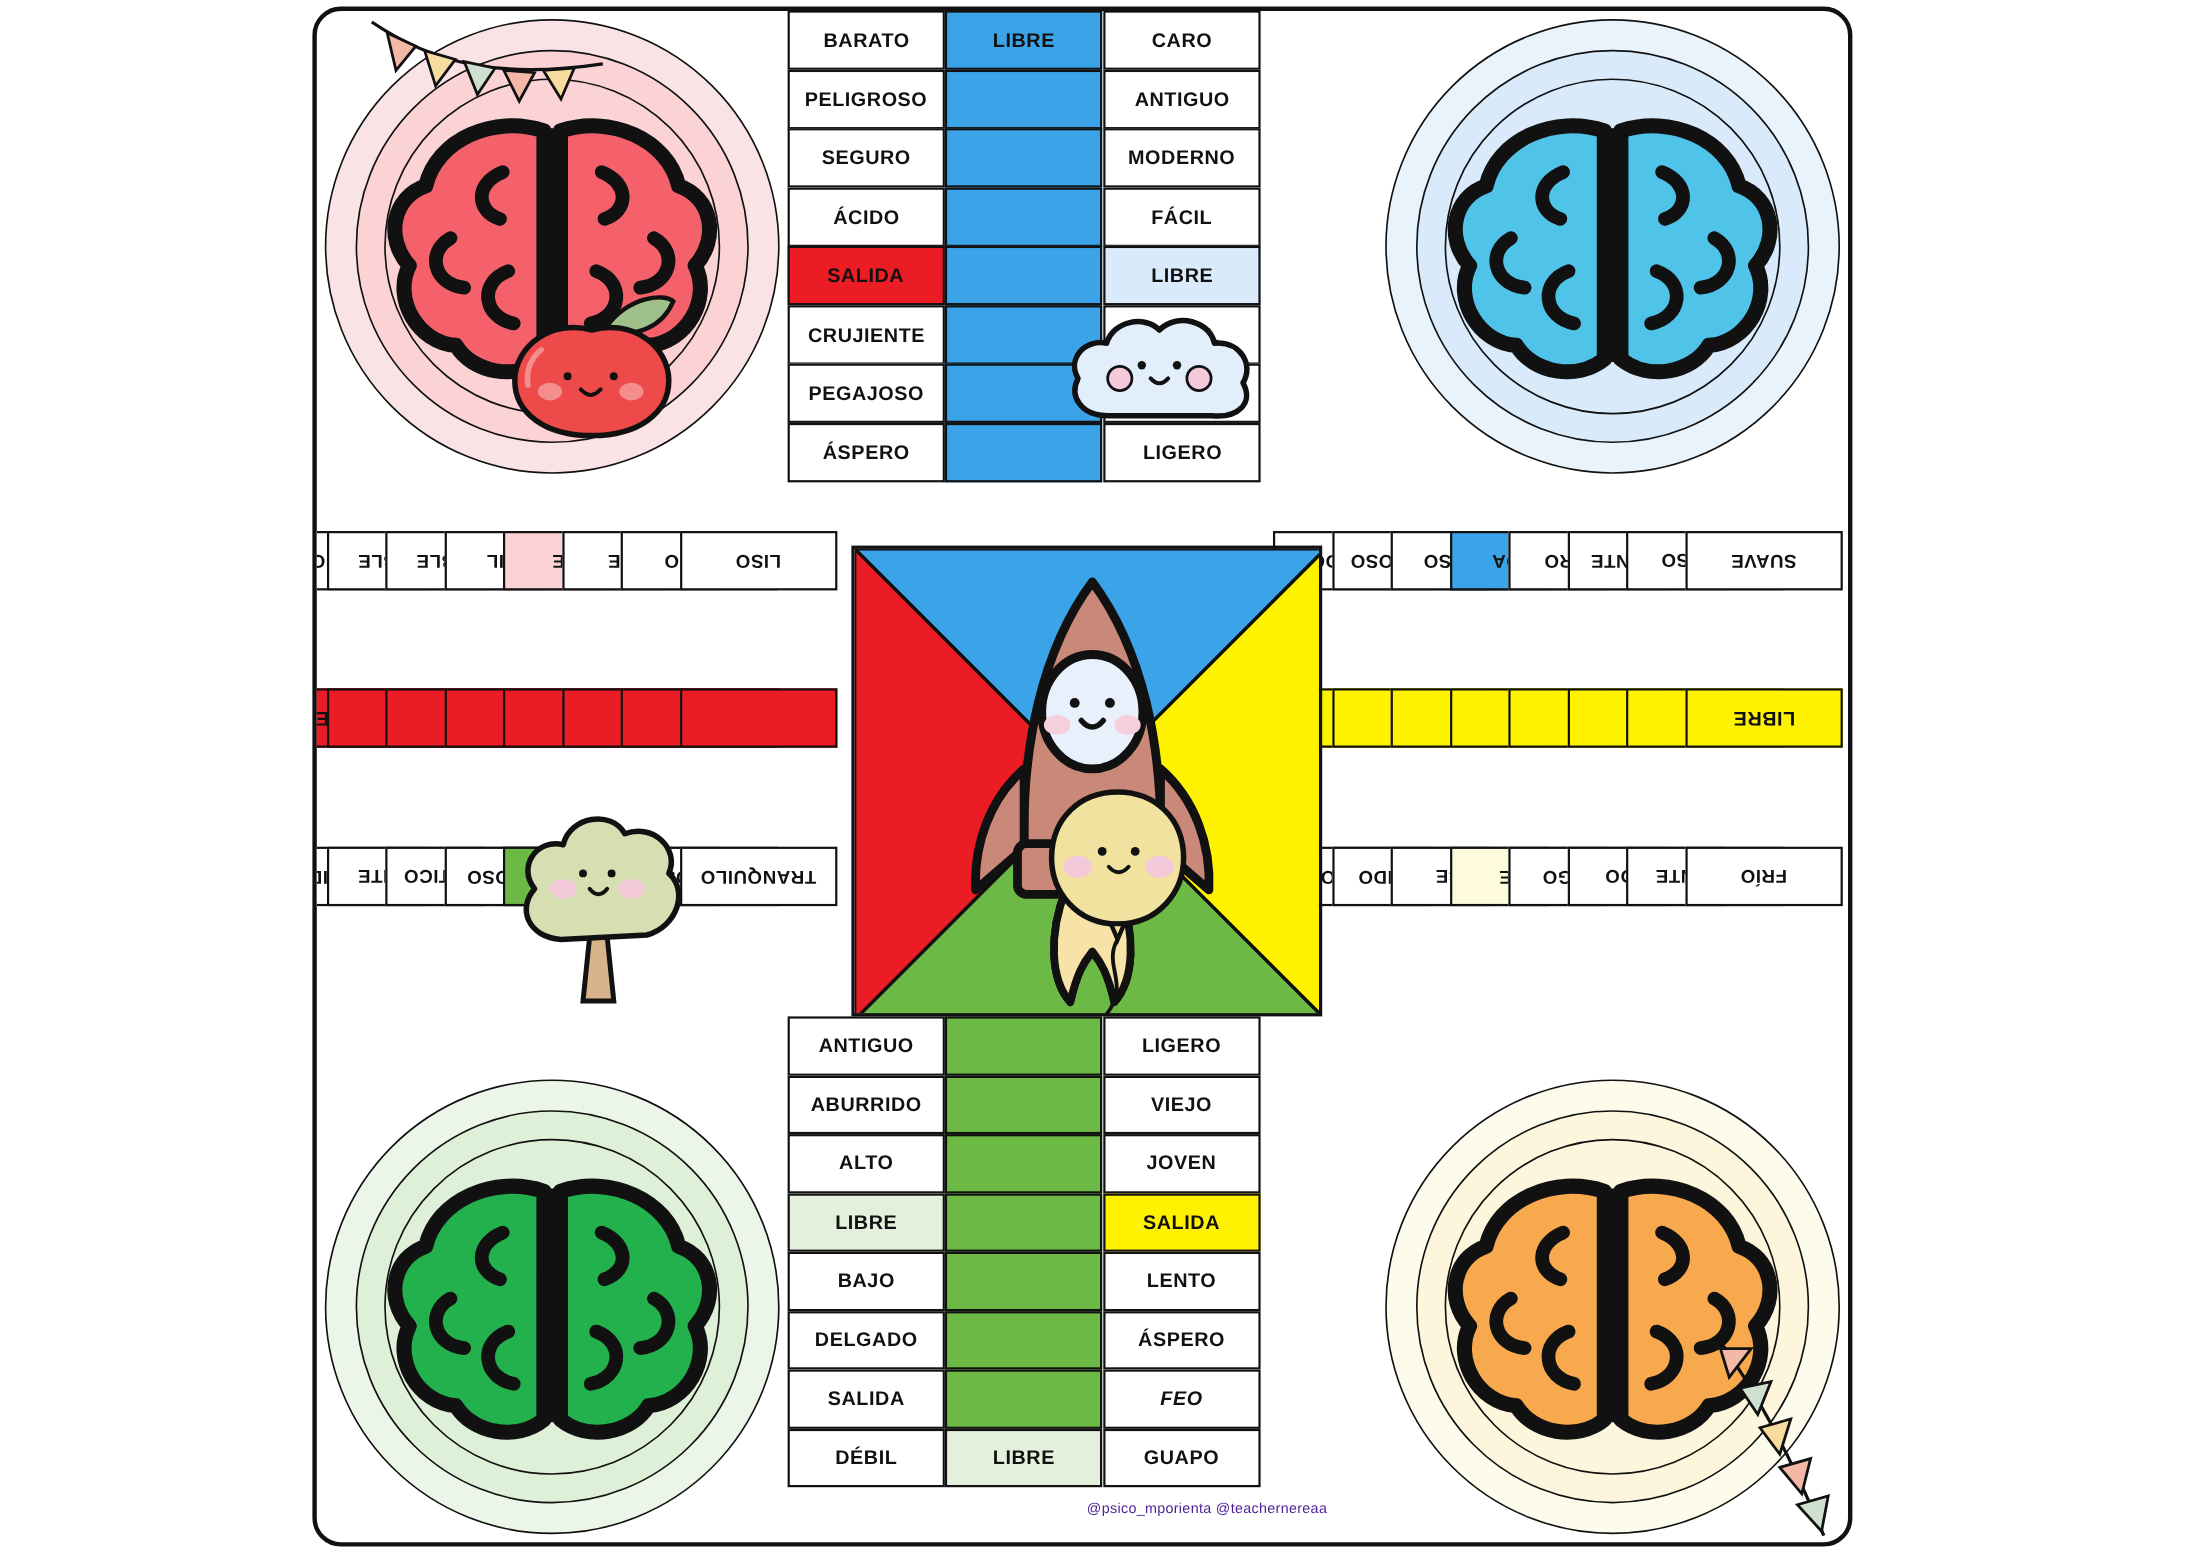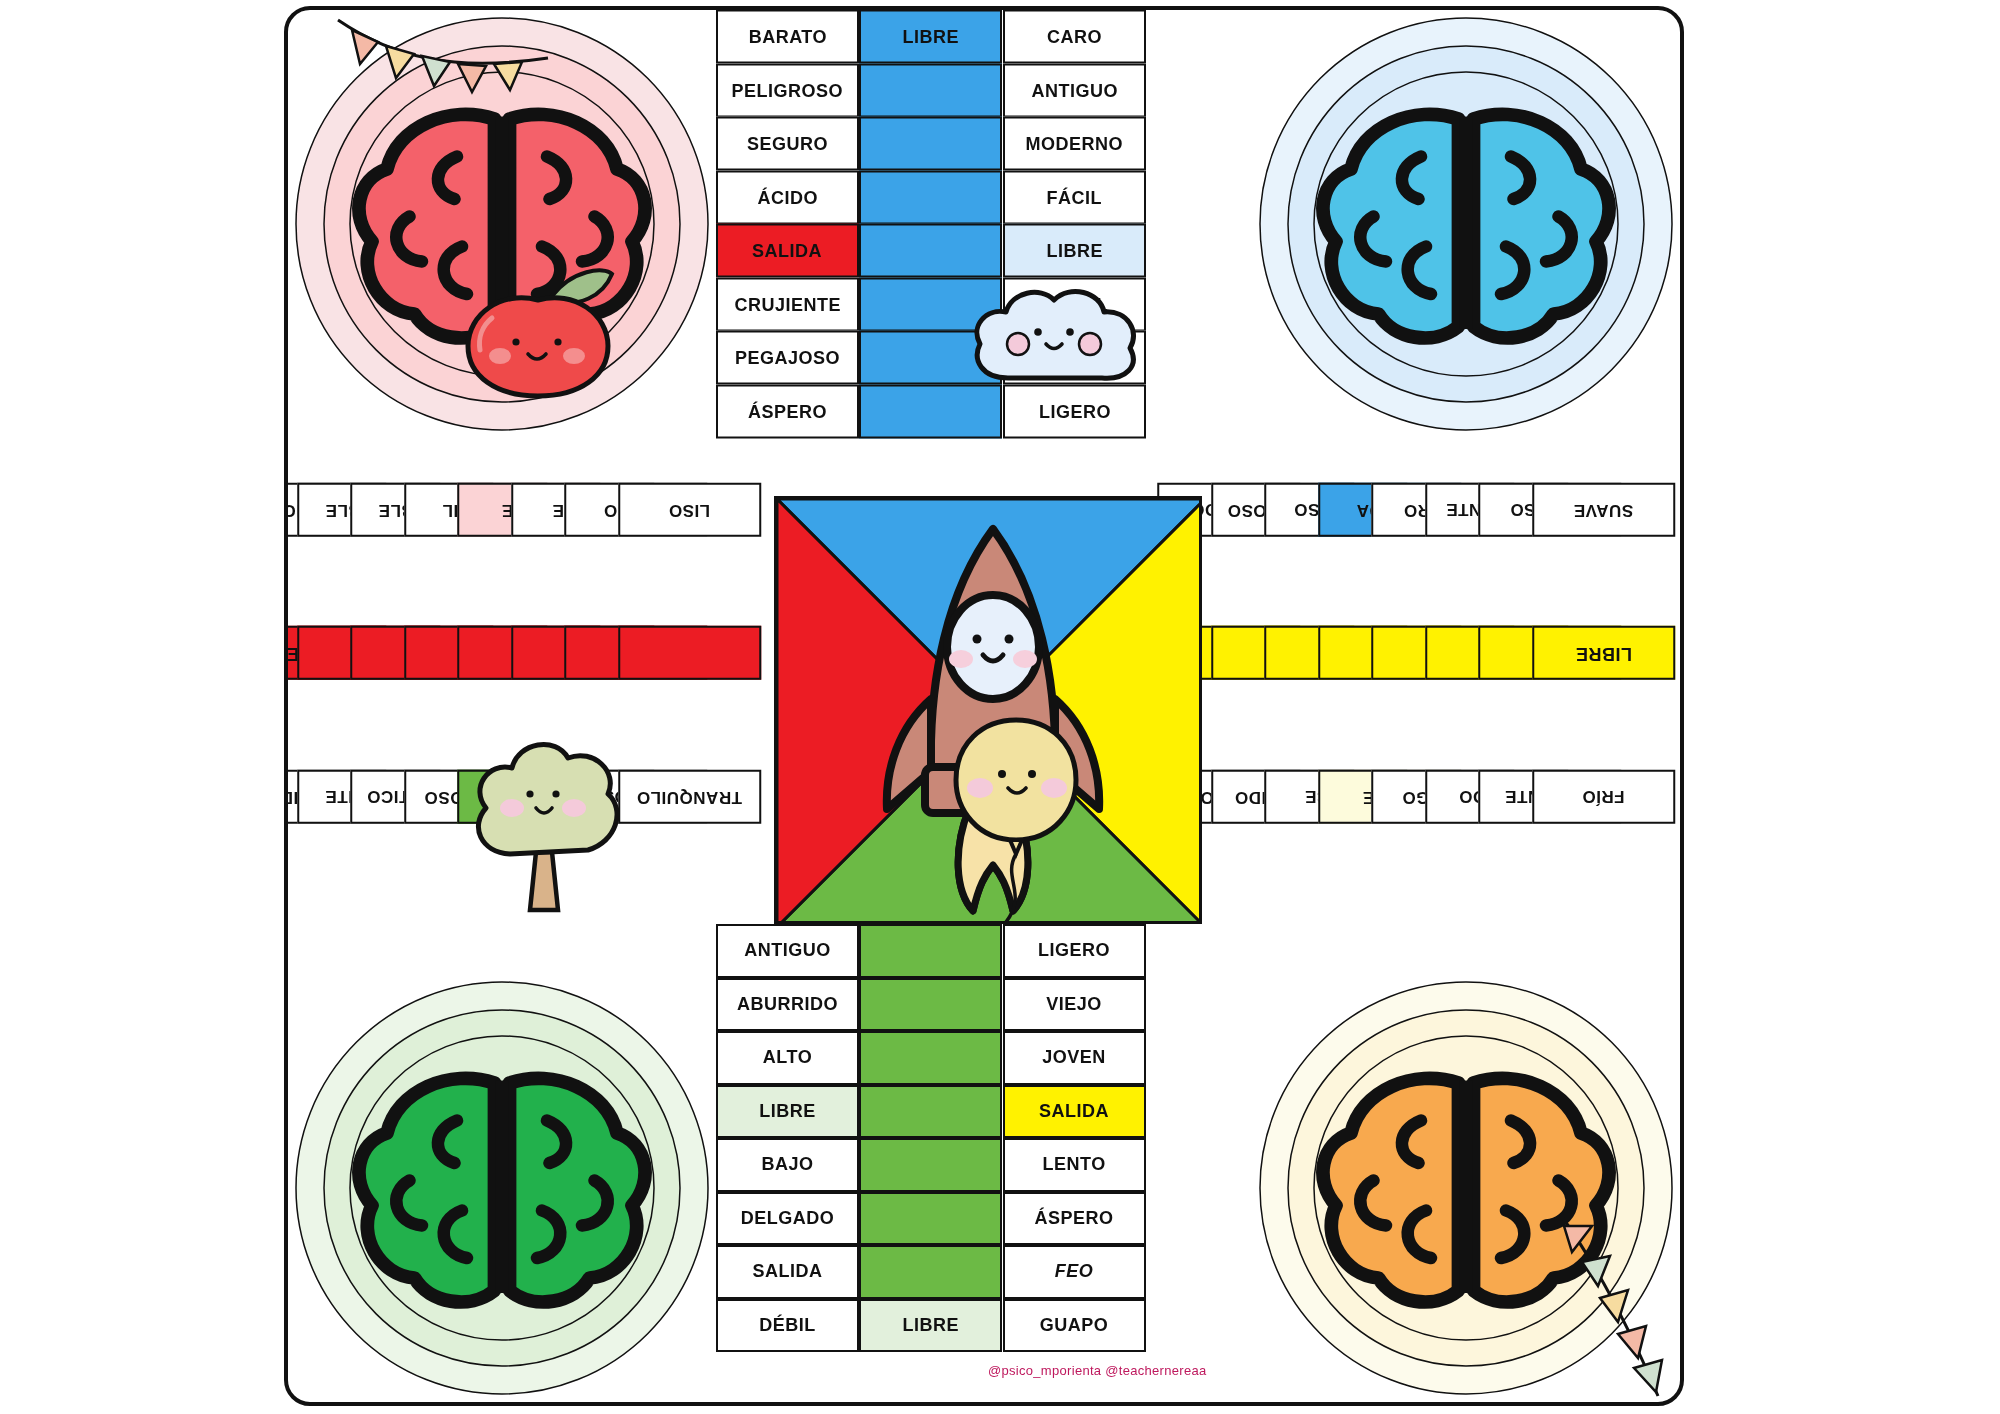--- a/index.html
+++ b/index.html
@@ -53,21 +53,21 @@
     left: 486px; top: 486px;
     width: 428px; height: 428px;
     border: 3px solid #111;
     overflow: hidden;
   }
 
   .deco { position:absolute; }
   .watermark {
     position:absolute;
     font-size: 13px;
-    color:#be185d;
+    color:#4c1d95;
     font-family: "Liberation Sans", sans-serif;
     letter-spacing: 0.3px;
   }
 </style>
 </head>
 <body>
 
 <div id="board-wrap">
 
   <div id="board">

